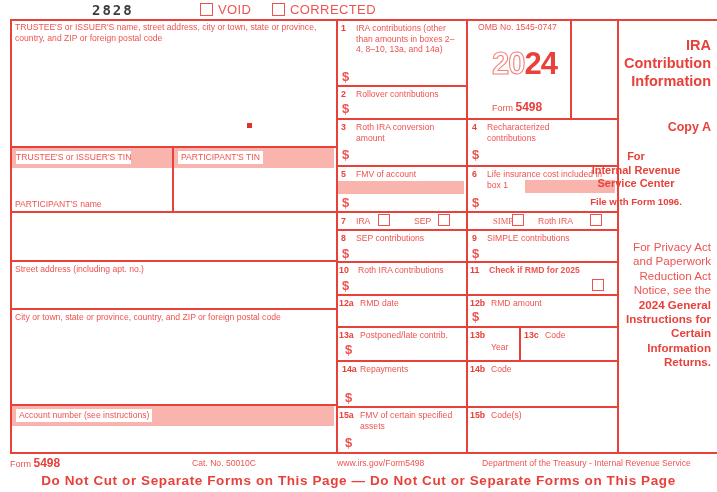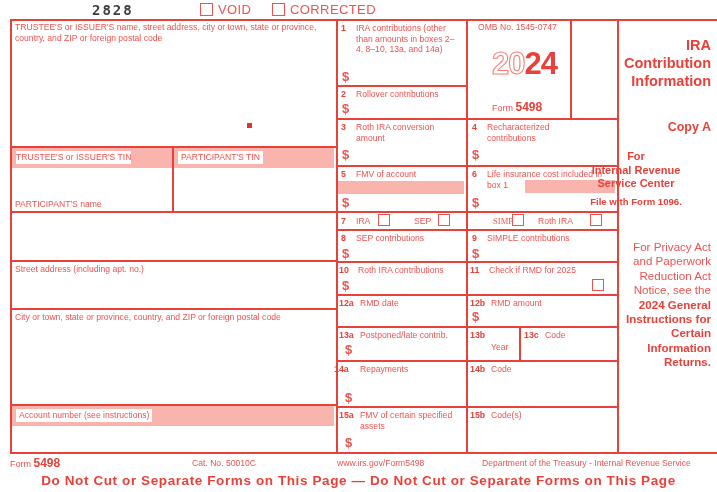--- a/index.html
+++ b/index.html
@@ -193,21 +193,21 @@
   <div class="dollar" style="position:absolute;left:472px;top:247px;">$</div>
   <div class="abs" style="left:484px;top:244px;width:110px;height:16px;"></div>
   <div class="hline thick" style="left:336px;top:261px;width:281px;"></div>
 
   <div class="boxnum" style="position:absolute;left:339px;top:265px;">10</div>
   <div class="lbl" style="position:absolute;left:358px;top:265px;width:104px;">Roth IRA contributions</div>
   <div class="dollar" style="position:absolute;left:342px;top:279px;">$</div>
   <div class="abs" style="left:354px;top:276px;width:108px;height:16px;"></div>
 
   <div class="boxnum" style="position:absolute;left:470px;top:265px;">11</div>
-  <div class="lbl" style="position:absolute;left:489px;top:265px;width:122px;">Check if RMD for 2025</div>
+  <div class="lbl" style="position:absolute;left:489px;top:265px;width:122px;font-weight:bold;">Check if RMD for 2025</div>
   <div class="cbox" style="left:592px;top:279px;width:12px;height:12px;"></div>
   <div class="hline thick" style="left:336px;top:294px;width:281px;"></div>
 
   <div class="boxnum" style="position:absolute;left:339px;top:298px;">12a</div>
   <div class="lbl" style="position:absolute;left:360px;top:298px;">RMD date</div>
   <div class="abs" style="left:340px;top:310px;width:122px;height:15px;"></div>
 
   <div class="boxnum" style="position:absolute;left:470px;top:298px;">12b</div>
   <div class="lbl" style="position:absolute;left:491px;top:298px;">RMD amount</div>
   <div class="dollar" style="position:absolute;left:472px;top:310px;">$</div>
@@ -222,21 +222,21 @@
   <div class="boxnum" style="position:absolute;left:470px;top:330px;">13b</div>
   <div class="lbl" style="position:absolute;left:491px;top:330px;margin-top:12px;">Year</div>
   <div class="abs" style="left:472px;top:343px;width:42px;height:15px;"></div>
   <div class="vline thick" style="left:519px;top:326px;height:34px;"></div>
 
   <div class="boxnum" style="position:absolute;left:524px;top:330px;">13c</div>
   <div class="lbl" style="position:absolute;left:545px;top:330px;">Code</div>
   <div class="abs" style="left:524px;top:343px;width:88px;height:15px;"></div>
   <div class="hline thick" style="left:336px;top:360px;width:281px;"></div>
 
-  <div class="boxnum" style="position:absolute;left:334px;top:364px;">14a</div>
+  <div class="boxnum" style="position:absolute;left:342px;top:364px;">14a</div>
   <div class="lbl" style="position:absolute;left:360px;top:364px;">Repayments</div>
   <div class="dollar" style="position:absolute;left:345px;top:391px;">$</div>
   <div class="abs" style="left:357px;top:388px;width:105px;height:16px;"></div>
 
   <div class="boxnum" style="position:absolute;left:470px;top:364px;">14b</div>
   <div class="lbl" style="position:absolute;left:491px;top:364px;">Code</div>
   <div class="abs" style="left:472px;top:378px;width:140px;height:26px;"></div>
   <div class="hline thick" style="left:336px;top:406px;width:281px;"></div>
 
   <div class="boxnum" style="position:absolute;left:339px;top:410px;">15a</div>

